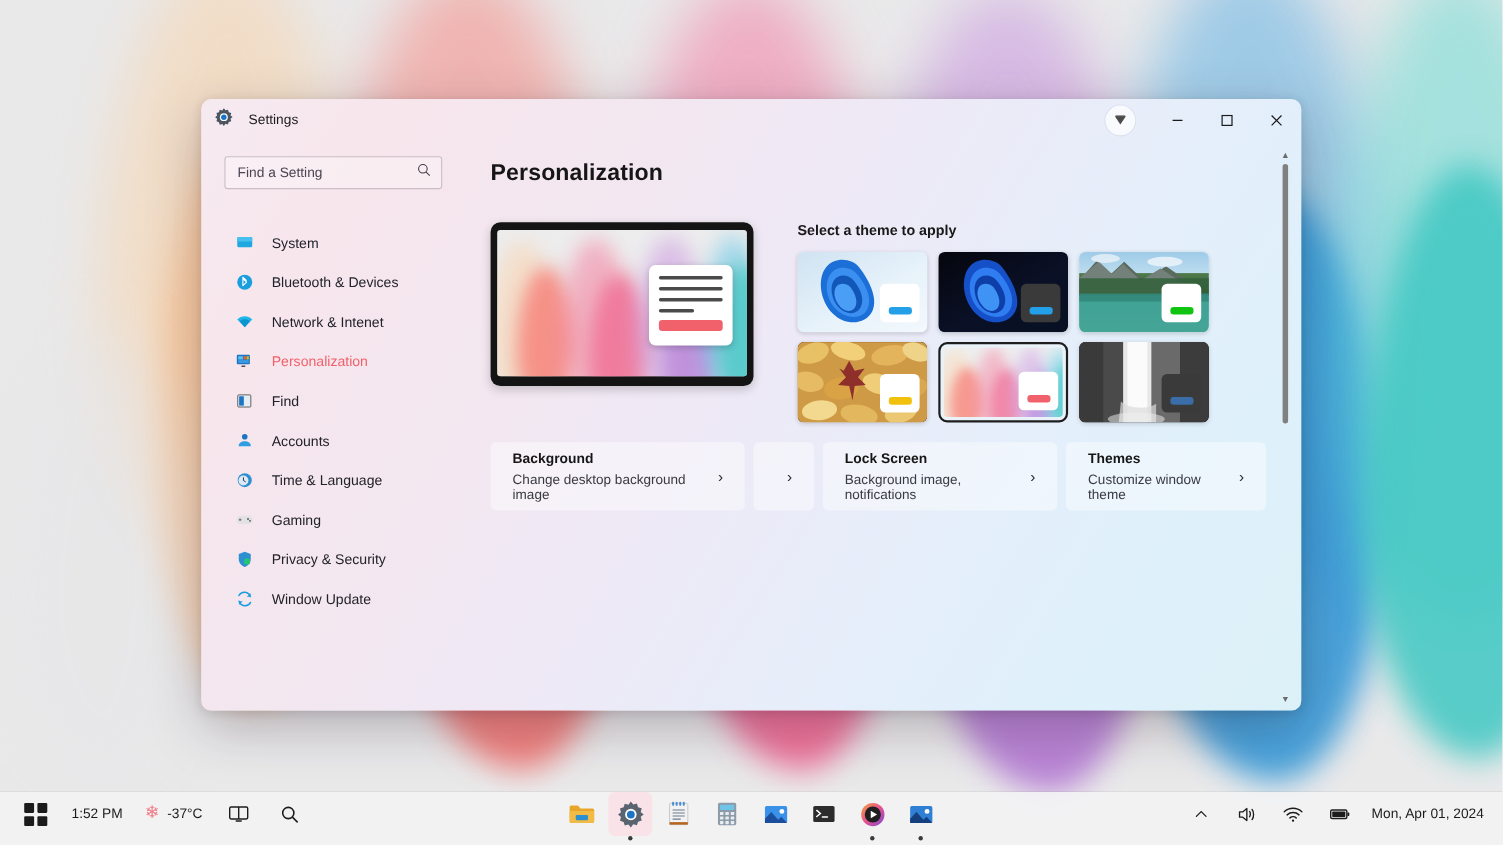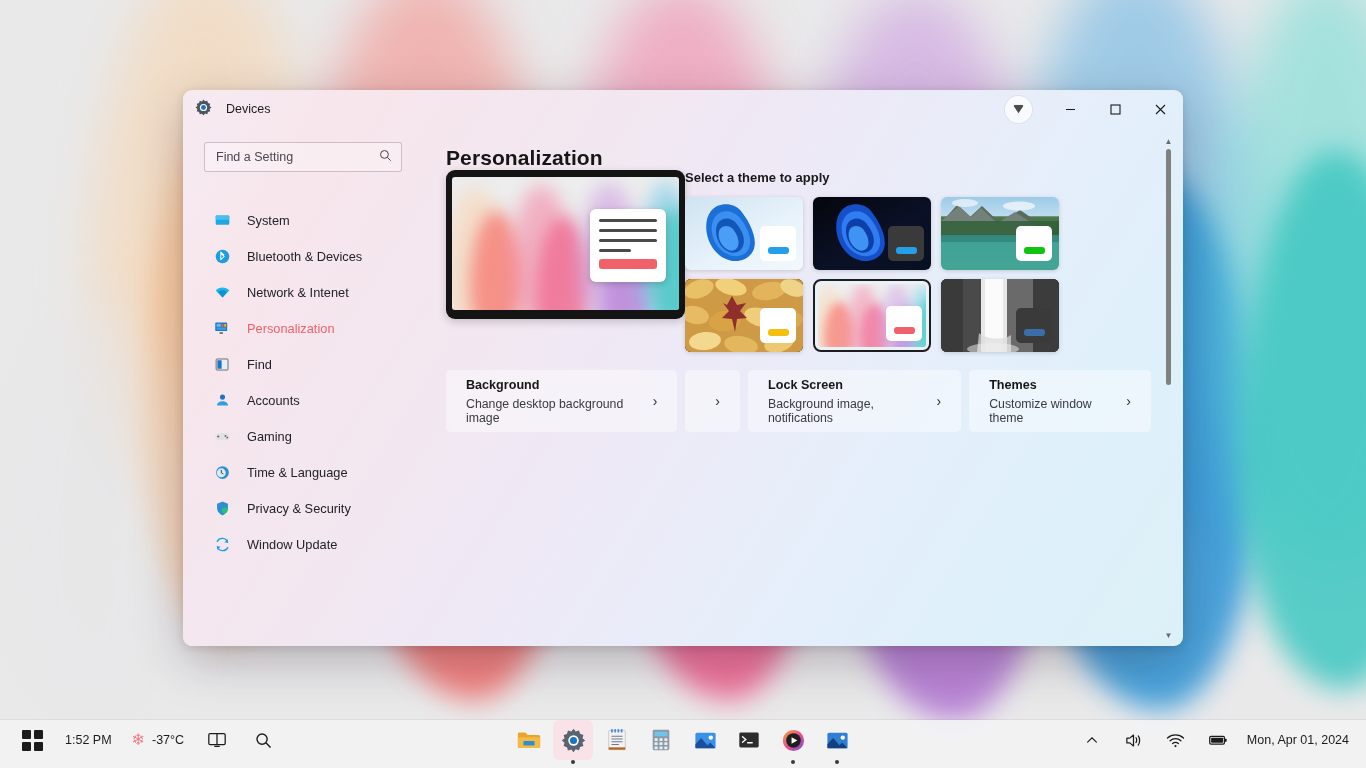--- a/index.html
+++ b/index.html
@@ -148,21 +148,21 @@
 
   
   #content {
     flex: 1; min-width: 0;
     position: relative;
     padding: 18px 32px 0 26px;
     overflow: hidden;
   }
   #page-title { font-size: 21px; font-weight: bold; color: #161616; letter-spacing: .1px; }
 
-  #top-row { display: flex; }
+  #top-row { display: flex; gap: 40px; margin-top: 32px; }
 
   
   #preview {
     width: 239px; height: 149px; flex: 0 0 239px;
     background: #141414;
     border-radius: 9px;
     padding: 7px 6px 9px 6px;
     box-shadow: 0 3px 9px rgba(0,0,0,.18);
   }
   #preview-screen {
@@ -275,21 +275,21 @@
 
     <div id="titlebar">
       <div id="title-left">
         <span>
           <svg width="17" height="17" viewBox="0 0 24 24">
             <path fill="#4d5660" d="M12 0.7l2.1 2.6 3.2-.9 1 3.2 3.2 1-.9 3.2 2.6 2.1-2.6 2.1.9 3.2-3.2 1-1 3.2-3.2-.9L12 23.3l-2.1-2.6-3.2.9-1-3.2-3.2-1 .9-3.2L0.8 12l2.6-2.1-.9-3.2 3.2-1 1-3.2 3.2.9z"></path>
             <circle cx="12" cy="12" r="5.1" fill="#fff"></circle>
             <circle cx="12" cy="12" r="3.5" fill="#1b74c4"></circle>
           </svg>
         </span>
-        <span id="app-title">Devices</span>
+        <span id="app-title">Settings</span>
       </div>
 
       <div id="win-controls">
         <div id="profile-btn">
           <svg width="15" height="15" viewBox="0 0 24 24">
             <path fill="#2b2b2b" d="M4 6h16l-8 12z" opacity=".85"></path>
             <path fill="none" stroke="#2b2b2b" stroke-width="1.3" d="M5 5.5h14"></path>
           </svg>
         </div>
         <div class="wc">
@@ -387,38 +387,38 @@
                   <circle cx="10" cy="6" r="3" fill="#1b74c4"></circle>
                   <path d="M3.5 16c0-3.3 2.9-5.2 6.5-5.2s6.5 1.9 6.5 5.2z" fill="#2f9de0"></path>
                 </svg>
             </span>
             <span class="nav-label">Accounts</span>
           </div>
 
           <div class="nav-item">
             <span class="nav-ico">
               <svg width="17" height="17" viewBox="0 0 20 20">
+                  <circle cx="10" cy="10" r="7.5" fill="#2d8fd0"></circle>
+                  <circle cx="8.6" cy="10.4" r="5.3" fill="#dbeaf6"></circle>
+                  <path d="M8.6 7v3.4l2.4 1.4" stroke="#2b2b2b" stroke-width="1" fill="none"></path>
+                </svg>
+            </span>
+            <span class="nav-label">Time &amp; Language</span>
+          </div>
+
+          <div class="nav-item">
+            <span class="nav-ico">
+              <svg width="17" height="17" viewBox="0 0 20 20">
                   <rect x="1.5" y="6" width="17" height="8.5" rx="4.2" fill="#e2e2e4"></rect>
                   <path d="M5 8.6v2.8M3.6 10h2.8" stroke="#6a6a6a" stroke-width="1"></path>
                   <circle cx="13.5" cy="9.3" r="1.05" fill="#5a5a5a"></circle>
                   <circle cx="15.6" cy="11.2" r="1.05" fill="#5a5a5a"></circle>
                 </svg>
             </span>
             <span class="nav-label">Gaming</span>
-          </div>
-
-          <div class="nav-item">
-            <span class="nav-ico">
-              <svg width="17" height="17" viewBox="0 0 20 20">
-                  <circle cx="10" cy="10" r="7.5" fill="#2d8fd0"></circle>
-                  <circle cx="8.6" cy="10.4" r="5.3" fill="#dbeaf6"></circle>
-                  <path d="M8.6 7v3.4l2.4 1.4" stroke="#2b2b2b" stroke-width="1" fill="none"></path>
-                </svg>
-            </span>
-            <span class="nav-label">Time &amp; Language</span>
           </div>
 
 
           <div class="nav-item">
             <span class="nav-ico">
               <svg width="17" height="17" viewBox="0 0 20 20">
                   <path d="M10 1.8l6.4 2.5v5.2c0 4.2-2.9 7-6.4 8.7-3.5-1.7-6.4-4.5-6.4-8.7V4.3z" fill="#2d8fd0"></path>
                   <circle cx="12.4" cy="12.2" r="3.4" fill="#25c37a"></circle>
                 </svg>
             </span>

